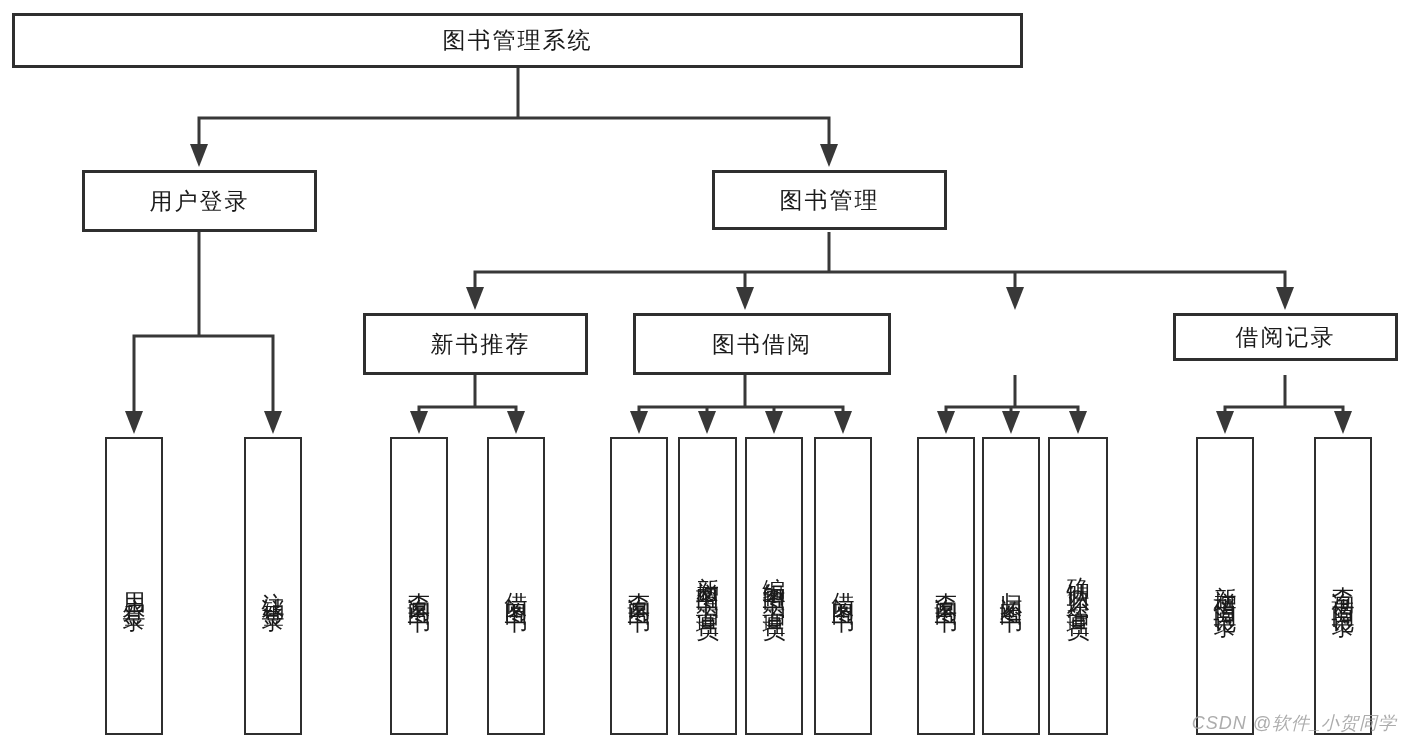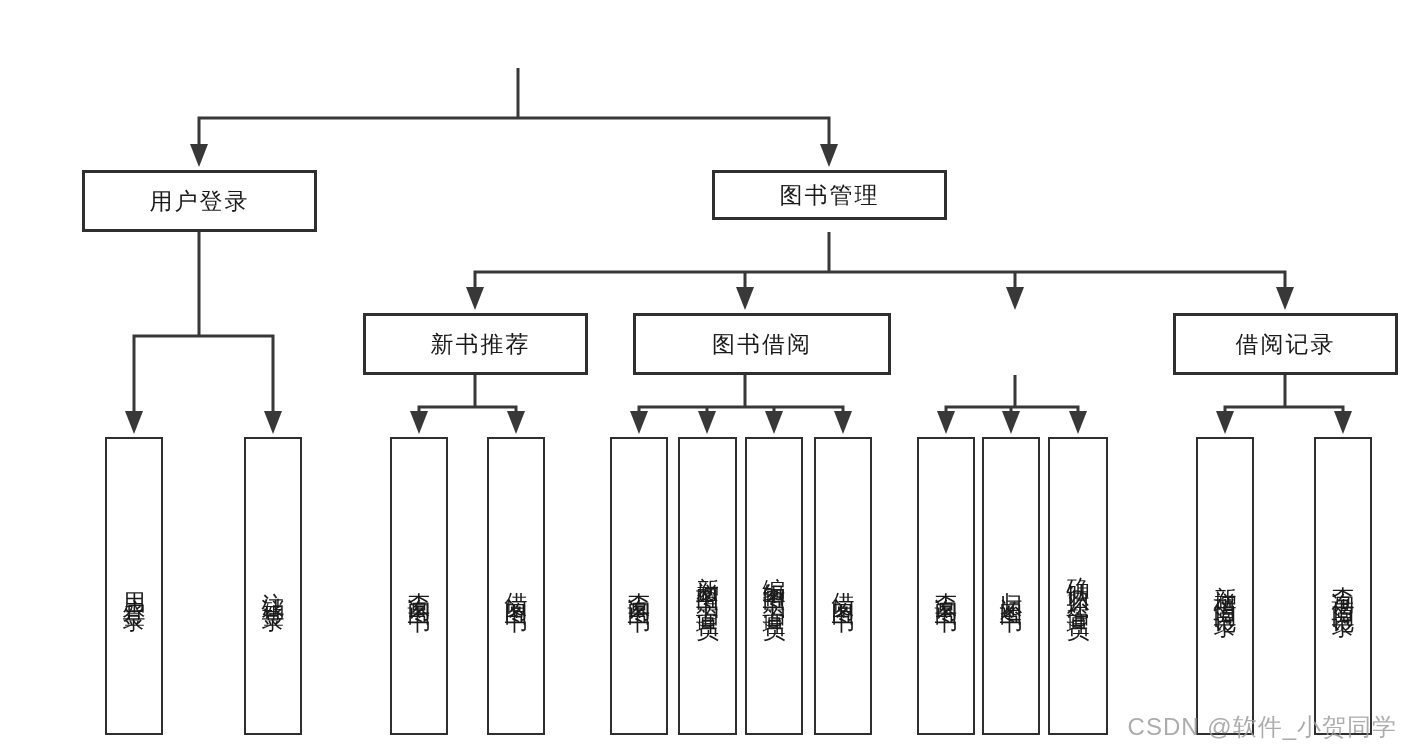--- a/index.html
+++ b/index.html
@@ -22,21 +22,21 @@
   }
   .hbox{border:3px solid var(--border);}
   .hbox span{font-size:23px;letter-spacing:2px;white-space:nowrap;}
   .vbox{border:2.5px solid var(--border);}
   .vbox span{
     writing-mode:vertical-rl;text-orientation:mixed;
     font-size:23px;letter-spacing:6px;line-height:1;white-space:nowrap;
   }
   .watermark{
     position:absolute;right:8px;top:711px;opacity:.85;
-    color:var(--watermark);font-size:24px;letter-spacing:1px;white-space:nowrap;
+    color:var(--watermark);font-size:18px;letter-spacing:1px;white-space:nowrap;font-style:italic;
   }
 </style>
 </head>
 <body>
 
 <div class="canvas">
 
   <svg class="wires" viewBox="0 0 1405 747" xmlns="http://www.w3.org/2000/svg">
     <path d="
       M518 68 V118
@@ -74,35 +74,38 @@
       <polygon points="774,434 765,411 783,411"></polygon>
       <polygon points="843,434 834,411 852,411"></polygon>
       <polygon points="946,434 937,411 955,411"></polygon>
       <polygon points="1011,434 1002,411 1020,411"></polygon>
       <polygon points="1078,434 1069,411 1087,411"></polygon>
       <polygon points="1225,434 1216,411 1234,411"></polygon>
       <polygon points="1343,434 1334,411 1352,411"></polygon>
     </g>
   </svg>
 
+  <div class="box hbox" style="left:12px;top:13px;width:1011px;height:55px;">
+    <span>图书管理系统</span>
+  </div>
 
   <div class="box hbox" style="left:82px;top:170px;width:235px;height:62px;">
     <span>用户登录</span>
   </div>
-  <div class="box hbox" style="left:712px;top:170px;width:235px;height:50px;">
+  <div class="box hbox" style="left:712px;top:170px;width:235px;height:60px;">
     <span>图书管理</span>
   </div>
 
   <div class="box hbox" style="left:363px;top:313px;width:225px;height:62px;padding-left:10px;">
     <span>新书推荐</span>
   </div>
   <div class="box hbox" style="left:633px;top:313px;width:258px;height:62px;">
     <span>图书借阅</span>
   </div>
-  <div class="box hbox" style="left:1173px;top:313px;width:225px;height:62px;">
+  <div class="box hbox" style="left:1173px;top:313px;width:225px;height:48px;">
     <span>借阅记录</span>
   </div>
 
   <div class="box vbox" style="left:105px;top:437px;width:58px;height:298px;">
     <span>用户登录</span>
   </div>
   <div class="box vbox" style="left:244px;top:437px;width:58px;height:298px;">
     <span>注销登录</span>
   </div>
 

